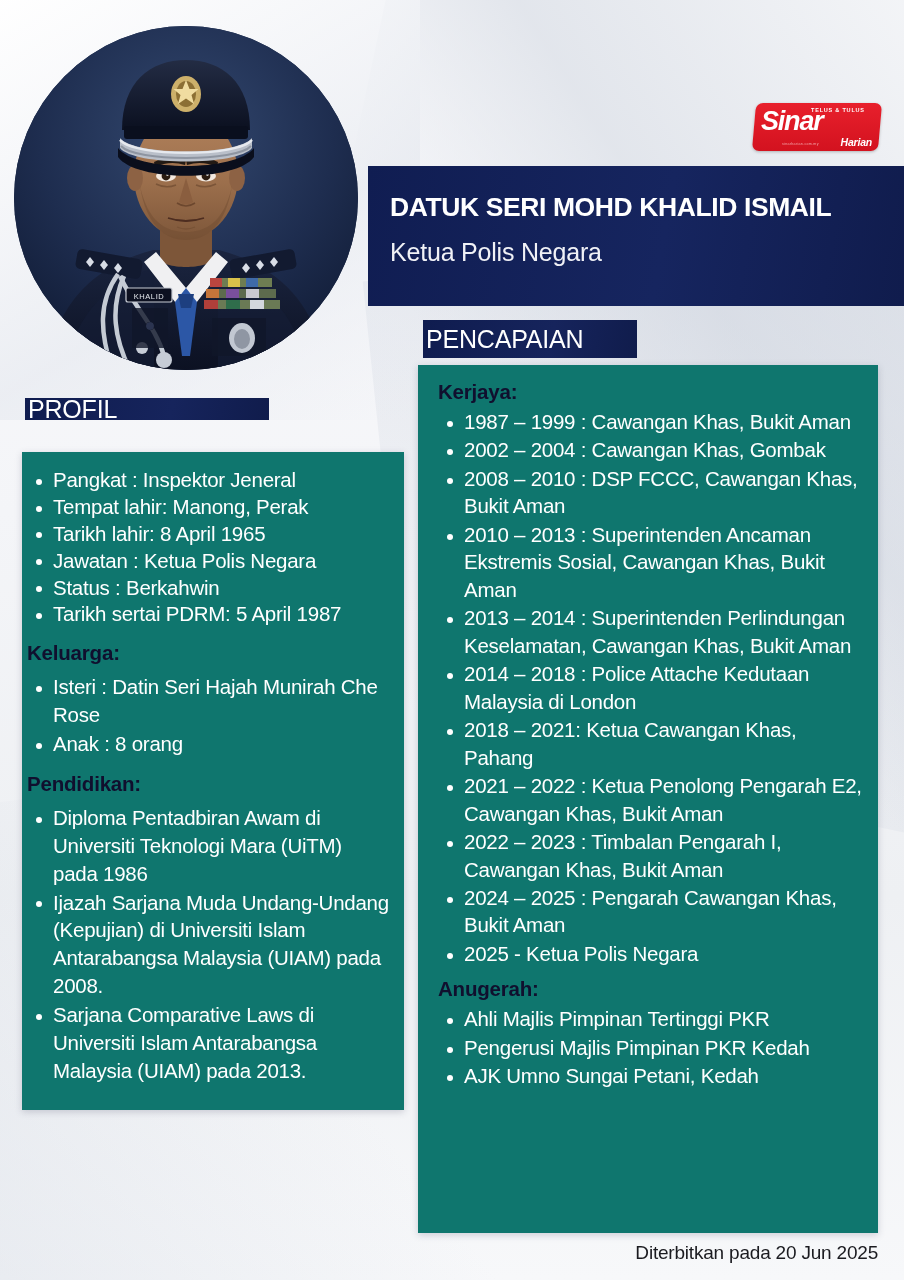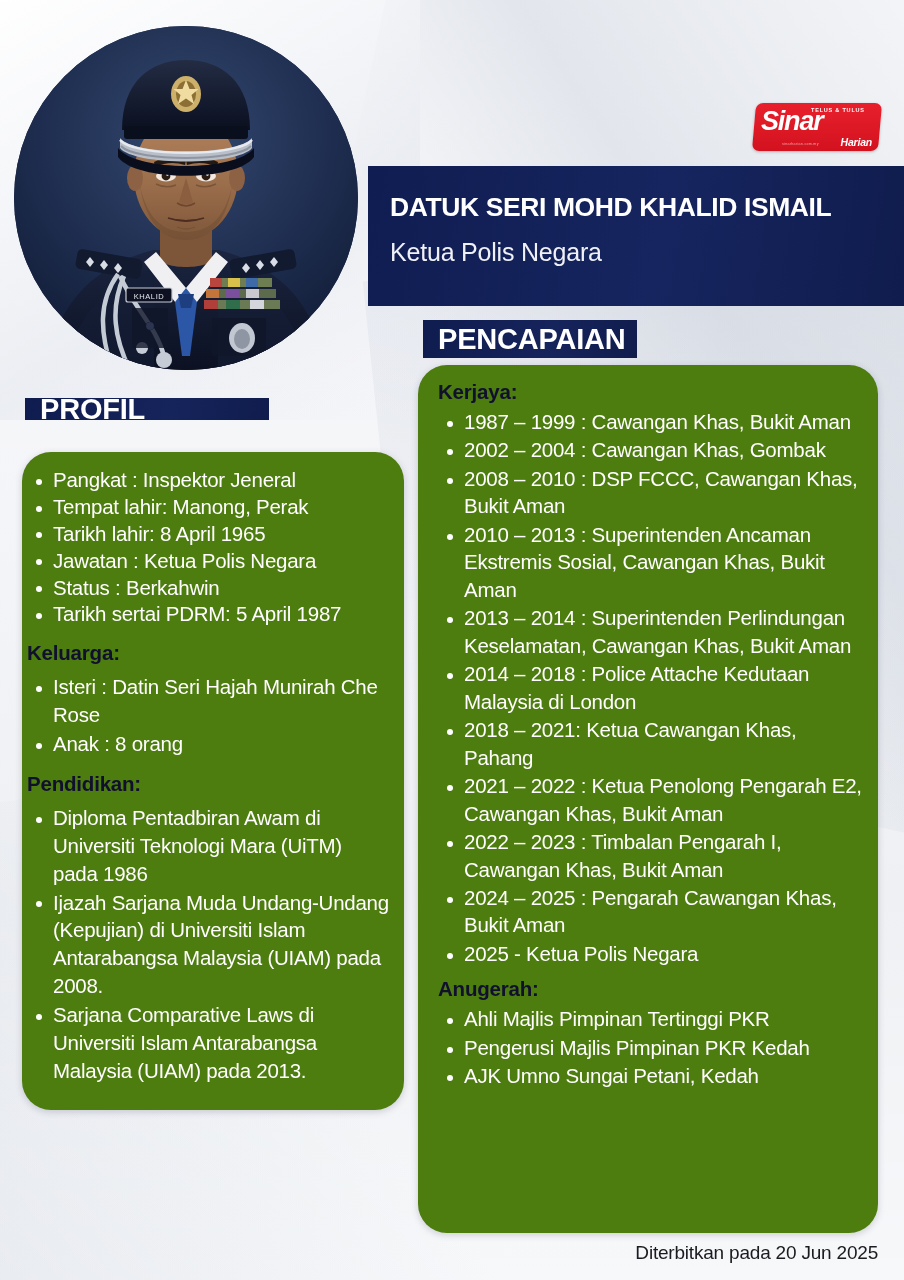--- a/index.html
+++ b/index.html
@@ -96,34 +96,33 @@
   }
   .logo-micro{
     position:absolute; bottom:5px; left:28px;
     color:#f3a6ab; font-size:3.6px; letter-spacing:.3px;
   }
 
   
   .tab{
     position:absolute;
     background:linear-gradient(100deg,#0f1c4f 0%,#16245c 60%,#101c4c 100%);
-    color:#fff; font-size:29px; font-weight:700;
+    color:#fff; font-size:25px; font-weight:400;
     letter-spacing:-0.2px;
     display:flex; align-items:center;
-    padding-left:15px;
+    padding-left:3px;
   }
   .tab-profil{ left:25px; top:398px; width:244px; height:22px; }
   .tab-pencapaian{ left:423px; top:320px; width:214px; height:38px; }
 
   
   .panel{
     position:absolute;
-    background:#4d7c0f;
+    background:#0f766e;
     box-shadow:0 2px 7px rgba(60,60,90,.22);
-    border-radius:29px;
   }
   .panel-left{ left:22px; top:452px; width:382px; height:658px; padding:14px 14px 10px 1px; }
   .panel-right{ left:418px; top:365px; width:460px; height:868px; padding:14px 16px 10px 16px; }
 
   .p-head{
     color:#100f2e; font-size:20.5px; font-weight:800;
     letter-spacing:-0.2px;
     margin:14px 0 8px 4px;
   }
   .panel-right .p-head{ margin:1px 0 4px 4px; }

